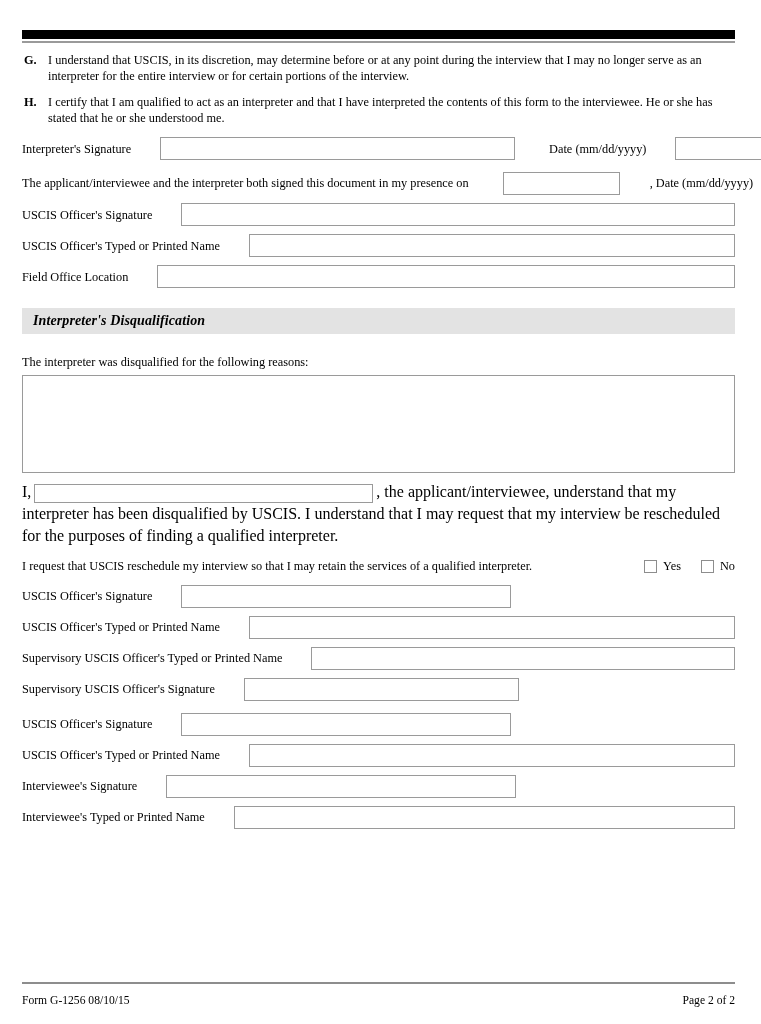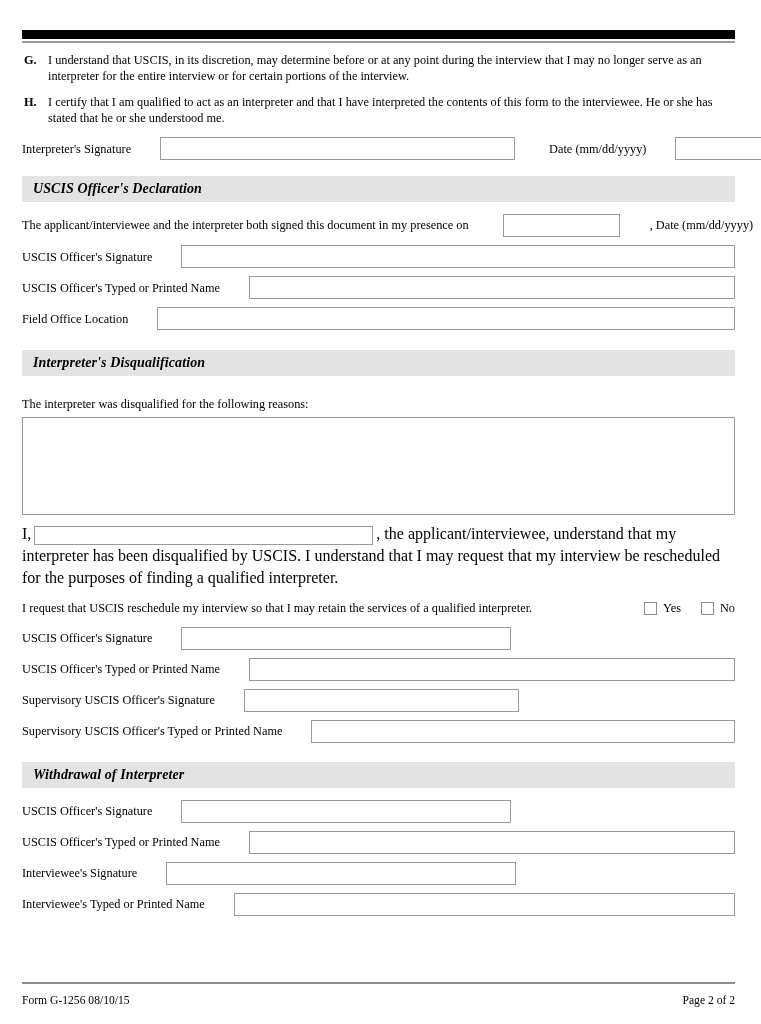--- a/index.html
+++ b/index.html
@@ -232,23 +232,20 @@
       <div class="ltext">I certify that I am qualified to act as an interpreter and that I have interpreted the contents of this form to the interviewee.  He or she has stated that he or she understood me.</div>
     </div>
 
     <div class="field-row" style="margin-top:11px;">
       <div class="field-label">Interpreter's Signature</div>
       <div class="field-box" style="width:355px;"></div>
       <div class="field-label" style="padding-left:9px;">Date (mm/dd/yyyy)</div>
       <div class="field-box" style="width:117px;"></div>
     </div>
 
-    <div class="section-band">
-      <div class="section-title">USCIS Officer's Declaration</div>
-    </div>
 
     <div class="inline-row">
       <span class="seg">The applicant/interviewee and the interpreter both signed this document in my presence on</span>
       <span class="field-box" style="width:117px; margin-left:6px;"></span>
       <span class="seg" style="margin-left:2px;">, Date (mm/dd/yyyy)</span>
     </div>
 
     <div class="field-row">
       <div class="field-label">USCIS Officer's Signature</div>
       <div class="field-box grow"></div>
@@ -292,32 +289,29 @@
       <div class="field-label">USCIS Officer's Signature</div>
       <div class="field-box" style="width:330px;"></div>
     </div>
 
     <div class="field-row">
       <div class="field-label">USCIS Officer's Typed or Printed Name</div>
       <div class="field-box grow"></div>
     </div>
 
     <div class="field-row">
+      <div class="field-label">Supervisory USCIS Officer's Typed or Printed Name</div>
+      <div class="field-box grow"></div>
+    </div>
+
+    <div class="field-row">
       <div class="field-label">Supervisory USCIS Officer's Signature</div>
       <div class="field-box" style="width:275px;"></div>
     </div>
 
-    <div class="field-row">
-      <div class="field-label">Supervisory USCIS Officer's Typed or Printed Name</div>
-      <div class="field-box grow"></div>
-    </div>
-
-    <div class="section-band" style="margin-top:19px;">
-      <div class="section-title">Withdrawal of Interpreter</div>
-    </div>
 
 
     <div class="field-row" style="margin-top:12px;">
       <div class="field-label">USCIS Officer's Signature</div>
       <div class="field-box" style="width:330px;"></div>
     </div>
 
     <div class="field-row">
       <div class="field-label">USCIS Officer's Typed or Printed Name</div>
       <div class="field-box grow"></div>

